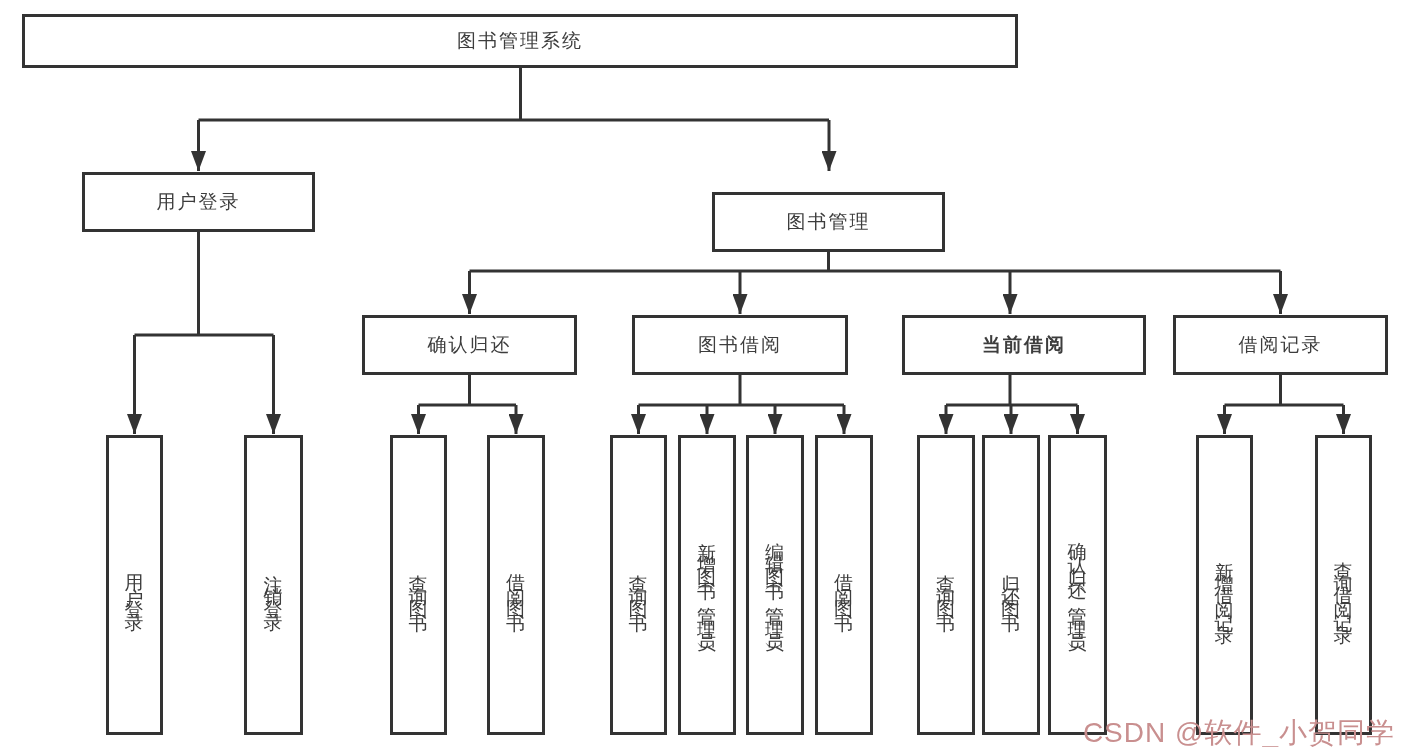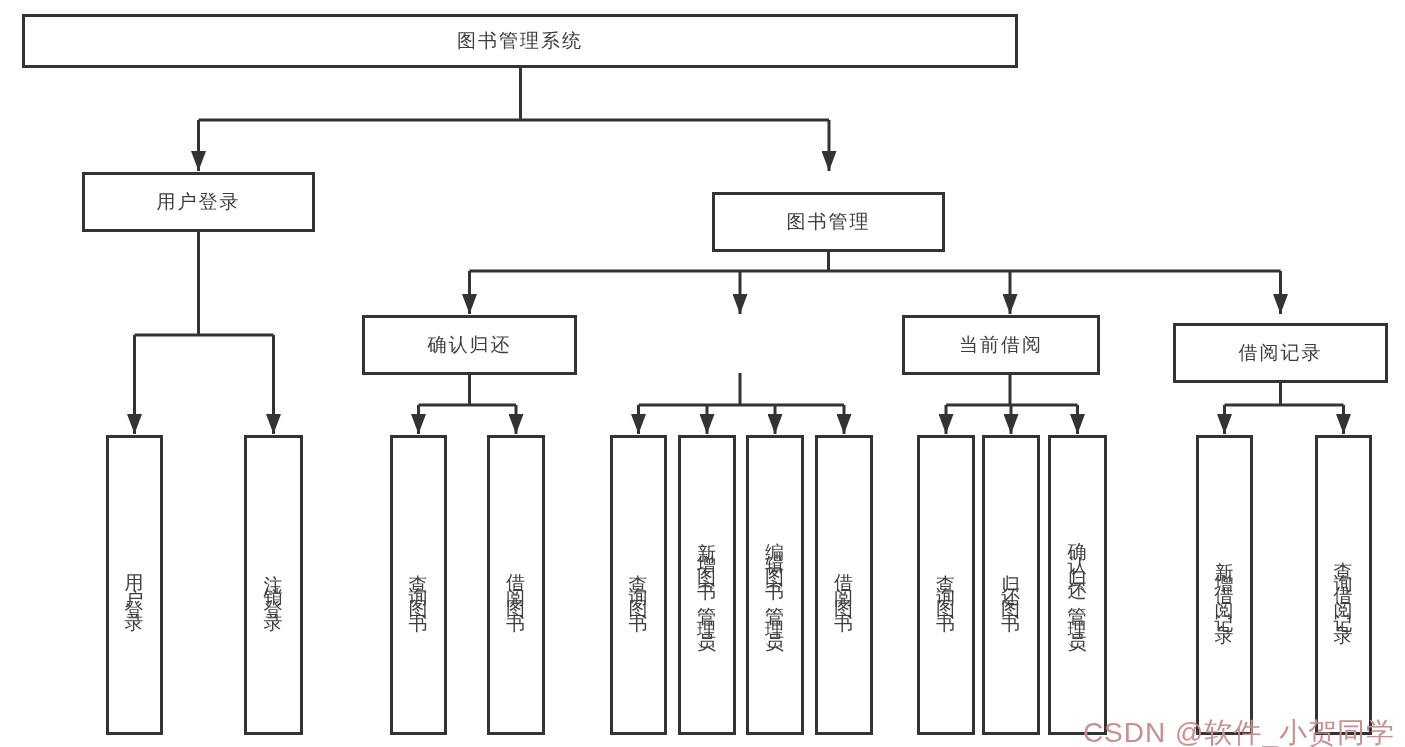--- a/index.html
+++ b/index.html
@@ -74,22 +74,23 @@
       <line x1="1343.5" y1="405" x2="1343.5" y2="434" marker-end="url(#arrow)"></line>
     </g>
   </svg>
 
   <div class="node root">图书管理系统</div>
 
   <div class="node lvl2" style="left:82px;">用户登录</div>
   <div class="node lvl2" style="left:712px;margin-top:20px;">图书管理</div>
 
   <div class="node lvl3" style="left:362px;width:215px;">确认归还</div>
-  <div class="node lvl3" style="left:902px;width:198px;">当前借阅</div>
-  <div class="node lvl3" style="left:1173px;width:215px;margin-top:8px;">借阅记录</div>
+  <div class="node lvl3" style="left:632px;width:216px;">图书借阅</div>
+  <div class="node lvl3" style="left:902px;width:244px;font-weight:bold;">当前借阅</div>
+  <div class="node lvl3" style="left:1173px;width:215px;">借阅记录</div>
 
   <div class="node leaf" style="left:106px;width:57px;">用户登录</div>
   <div class="node leaf" style="left:244px;width:59px;">注销登录</div>
 
   <div class="node leaf" style="left:390px;width:57px;">查询图书</div>
   <div class="node leaf" style="left:487px;width:58px;">借阅图书</div>
 
   <div class="node leaf" style="left:610px;width:57px;">查询图书</div>
   <div class="node leaf" style="left:678px;width:58px;">新增图书（管理员）</div>
   <div class="node leaf" style="left:746px;width:58px;">编辑图书（管理员）</div>

